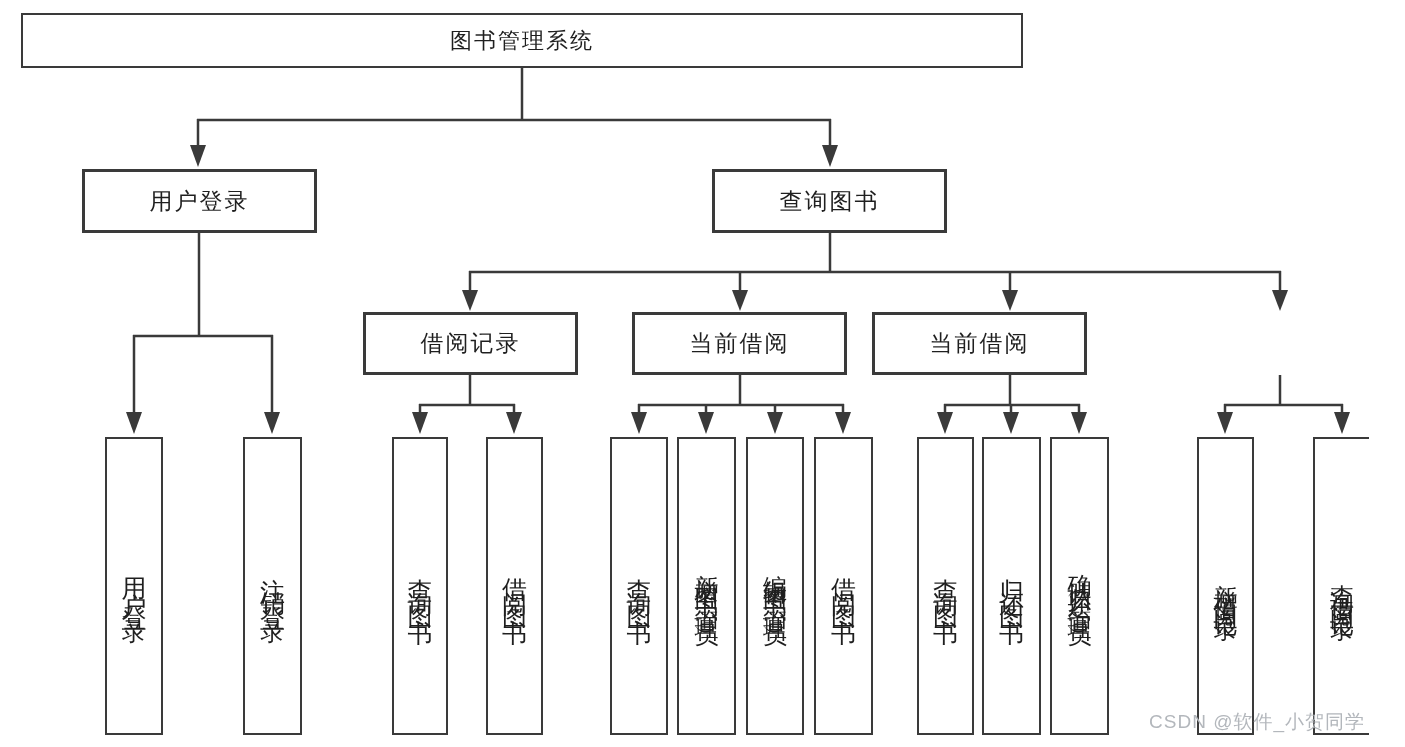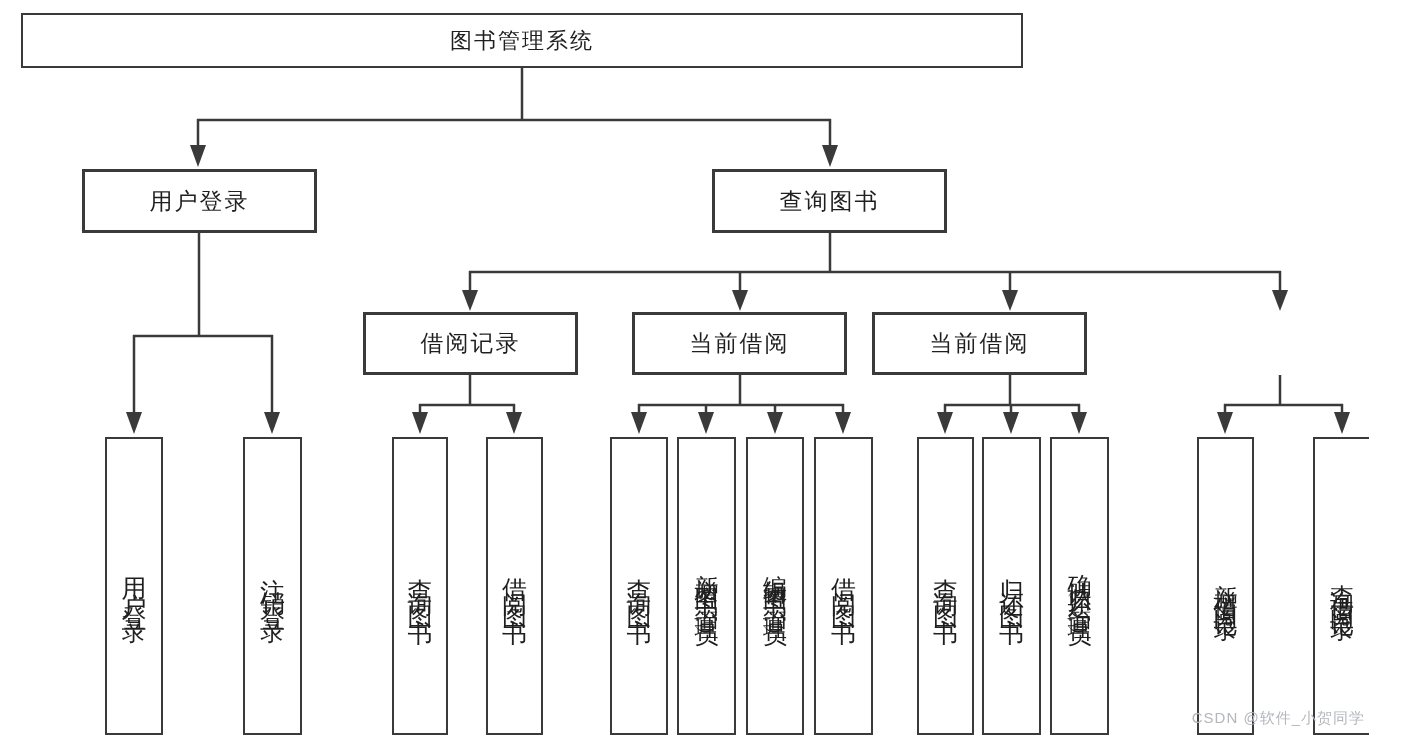--- a/index.html
+++ b/index.html
@@ -47,21 +47,21 @@
     text-align: center;
   }
   .node.leaf.sparse {
     font-size: 25px;
     letter-spacing: 14px;
   }
   .watermark {
     position: absolute;
     right: 4px;
     top: 709px;
-    font-size: 15px;
+    font-size: 19px;
     color: #b3b7bc;
     letter-spacing: 1px;
     z-index: 3;
     white-space: nowrap;
   }
 </style>
 </head>
 <body>
 
 <div class="canvas">

